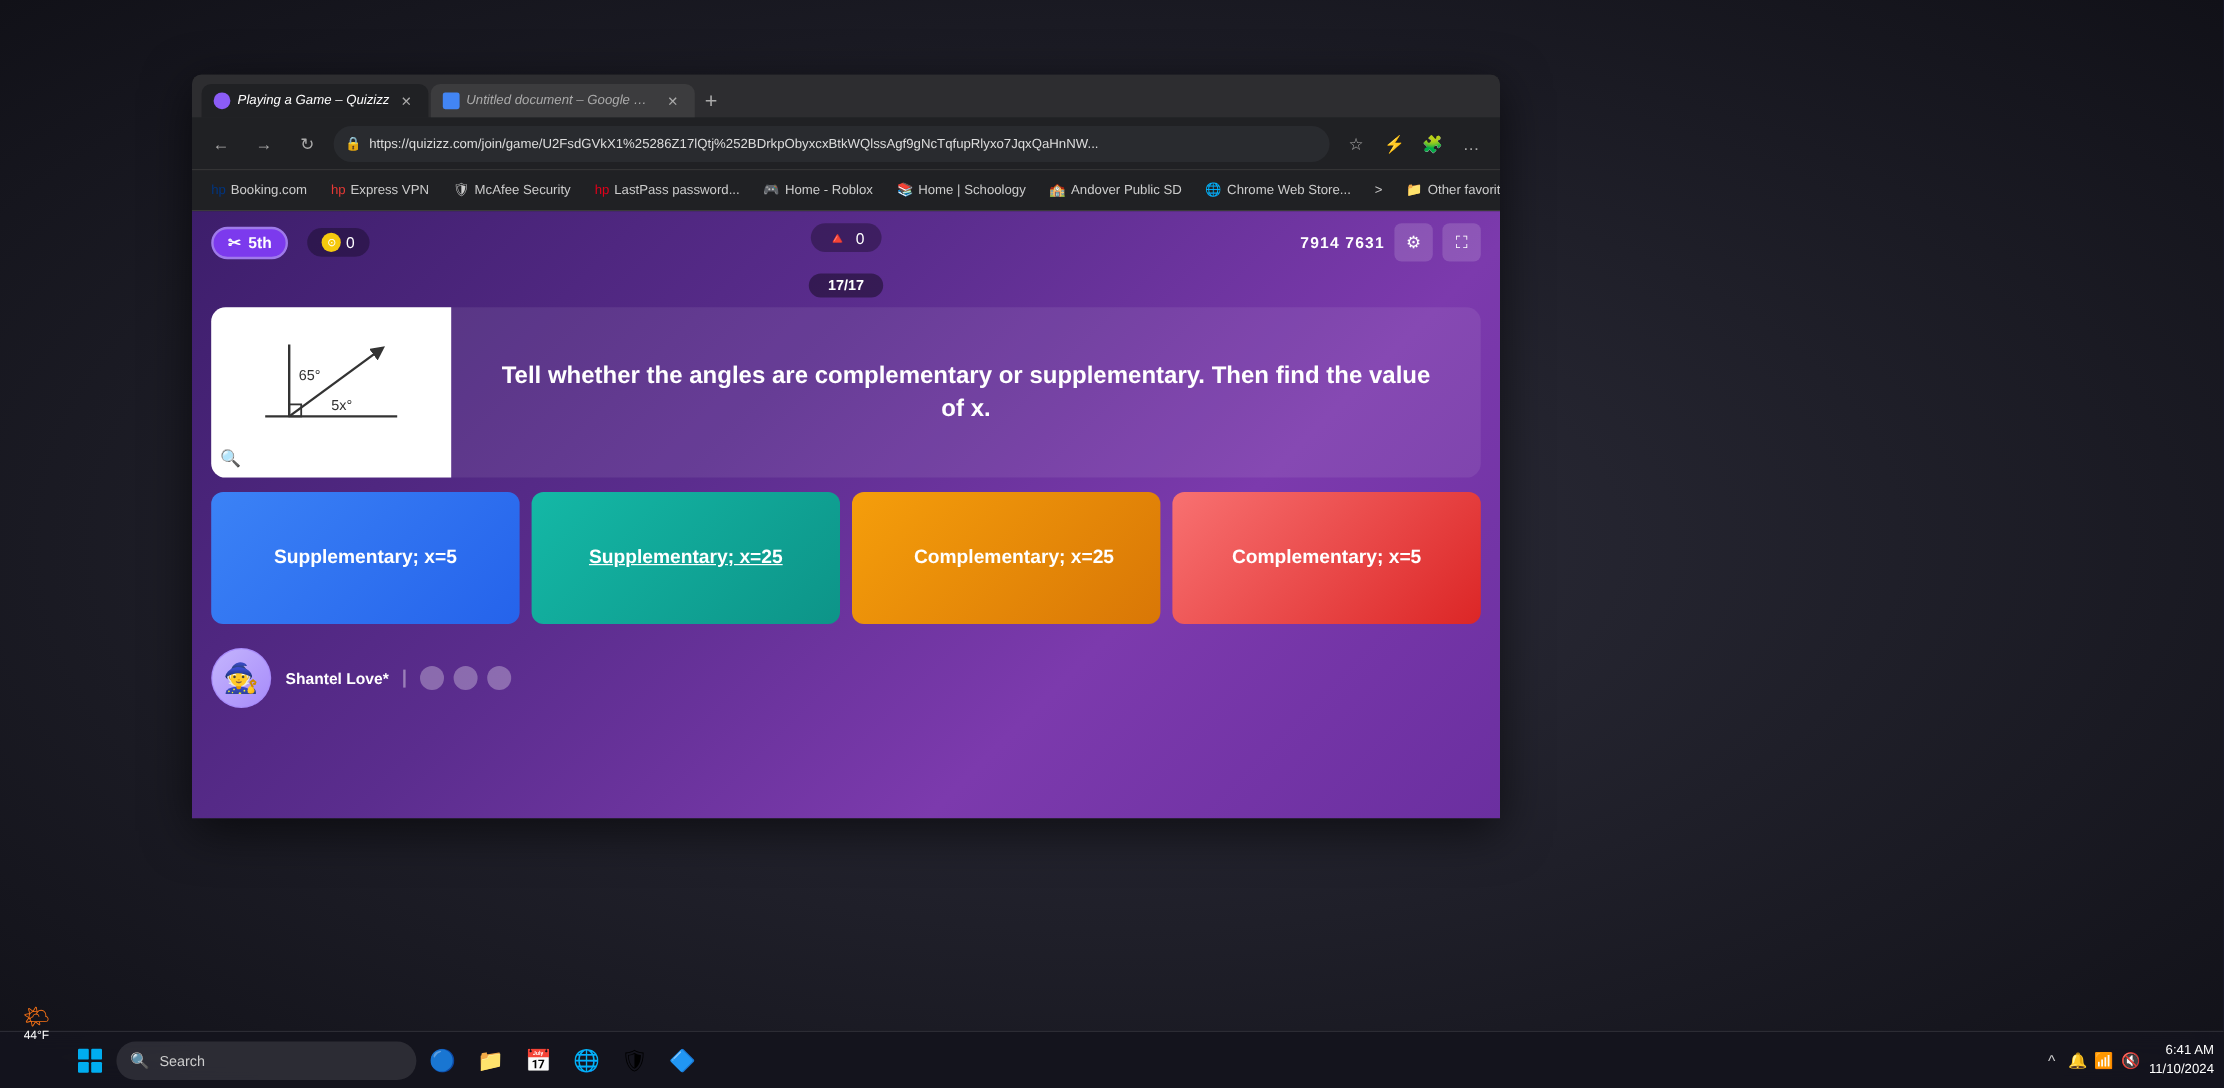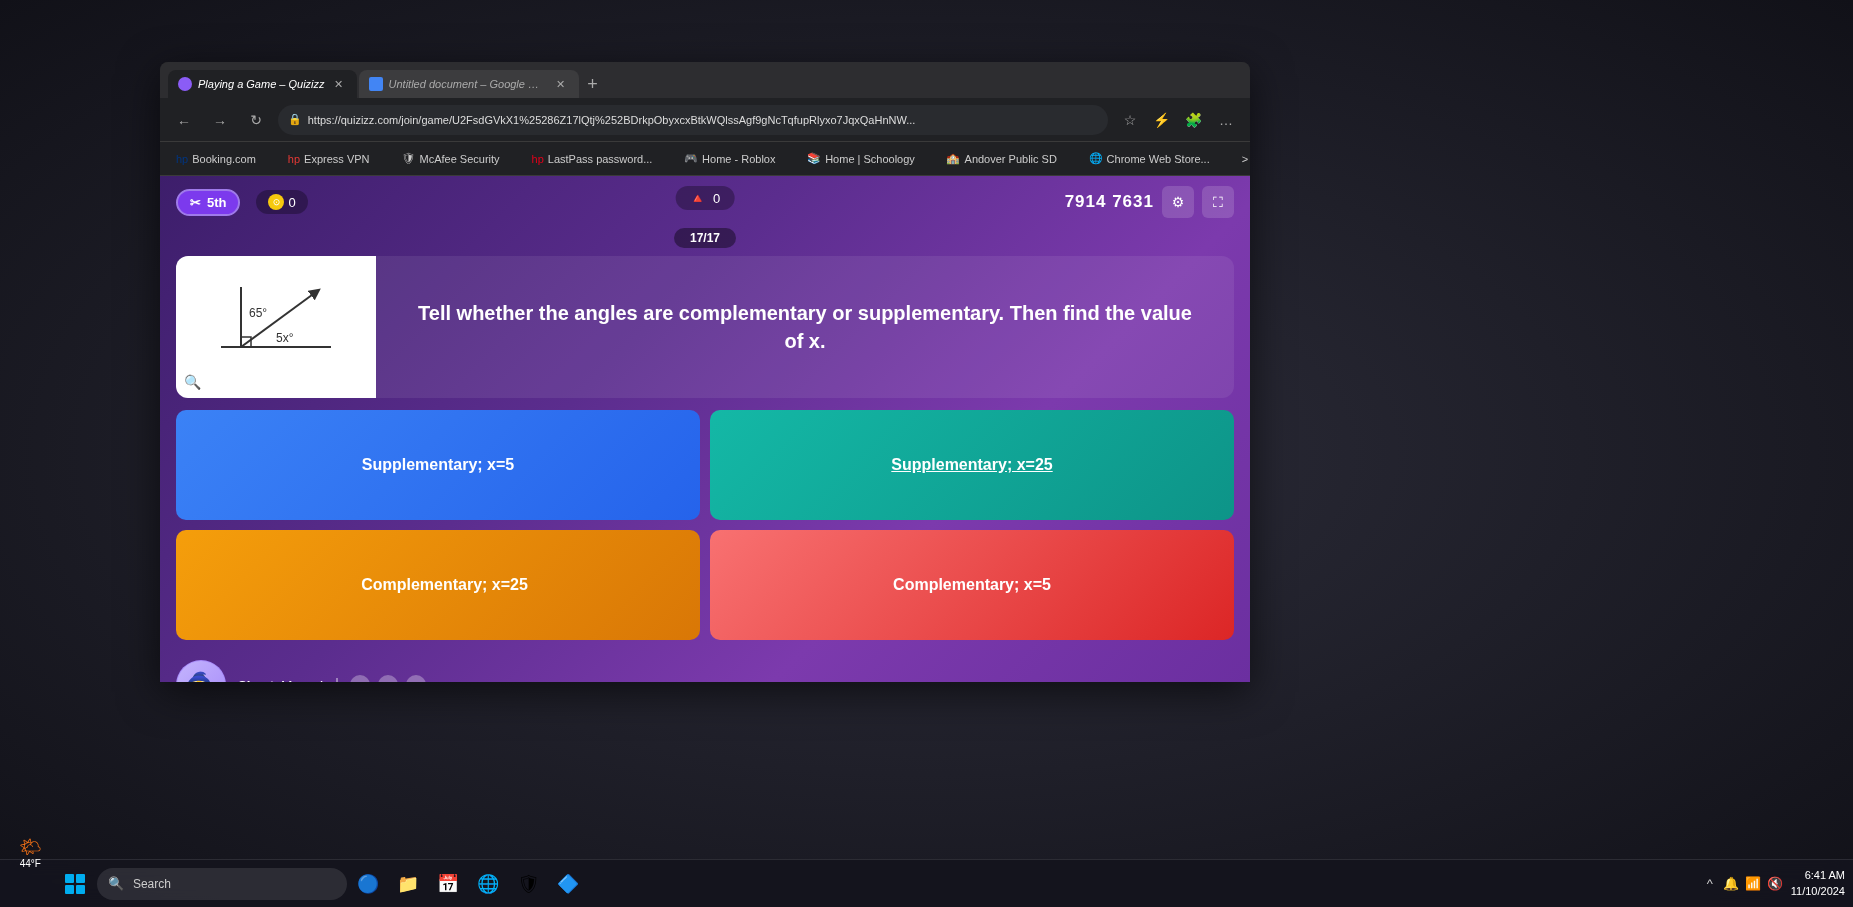--- a/index.html
+++ b/index.html
@@ -177,21 +177,21 @@
       border: none;
     }
 
     
     .bookmarks-bar {
       background: #202124;
       height: 34px;
       display: flex;
       align-items: center;
       padding: 0 8px;
-      gap: 16px;
+      gap: 4px;
       border-bottom: 1px solid #3a3a3a;
       overflow: hidden;
     }
 
     .bookmark-item {
       display: flex;
       align-items: center;
       gap: 4px;
       padding: 3px 8px;
       border-radius: 4px;
@@ -275,21 +275,21 @@
 
     .top-right-controls {
       margin-left: auto;
       display: flex;
       align-items: center;
       gap: 8px;
     }
 
     .game-code {
       color: white;
-      font-size: 17px;
+      font-size: 13px;
       font-weight: bold;
       letter-spacing: 1px;
     }
 
     .icon-btn {
       width: 32px;
       height: 32px;
       background: rgba(255,255,255,0.15);
       border-radius: 6px;
       display: flex;
@@ -362,21 +362,21 @@
       color: white;
       font-size: 20px;
       font-weight: 600;
       text-align: center;
       line-height: 1.4;
     }
 
     
     .answers-grid {
       display: grid;
-      grid-template-columns: 1fr 1fr;
+      grid-template-columns: 1fr 1fr 1fr 1fr;
       gap: 10px;
       margin: 12px 16px;
     }
 
     .answer-btn {
       height: 110px;
       border-radius: 10px;
       display: flex;
       align-items: center;
       justify-content: center;

